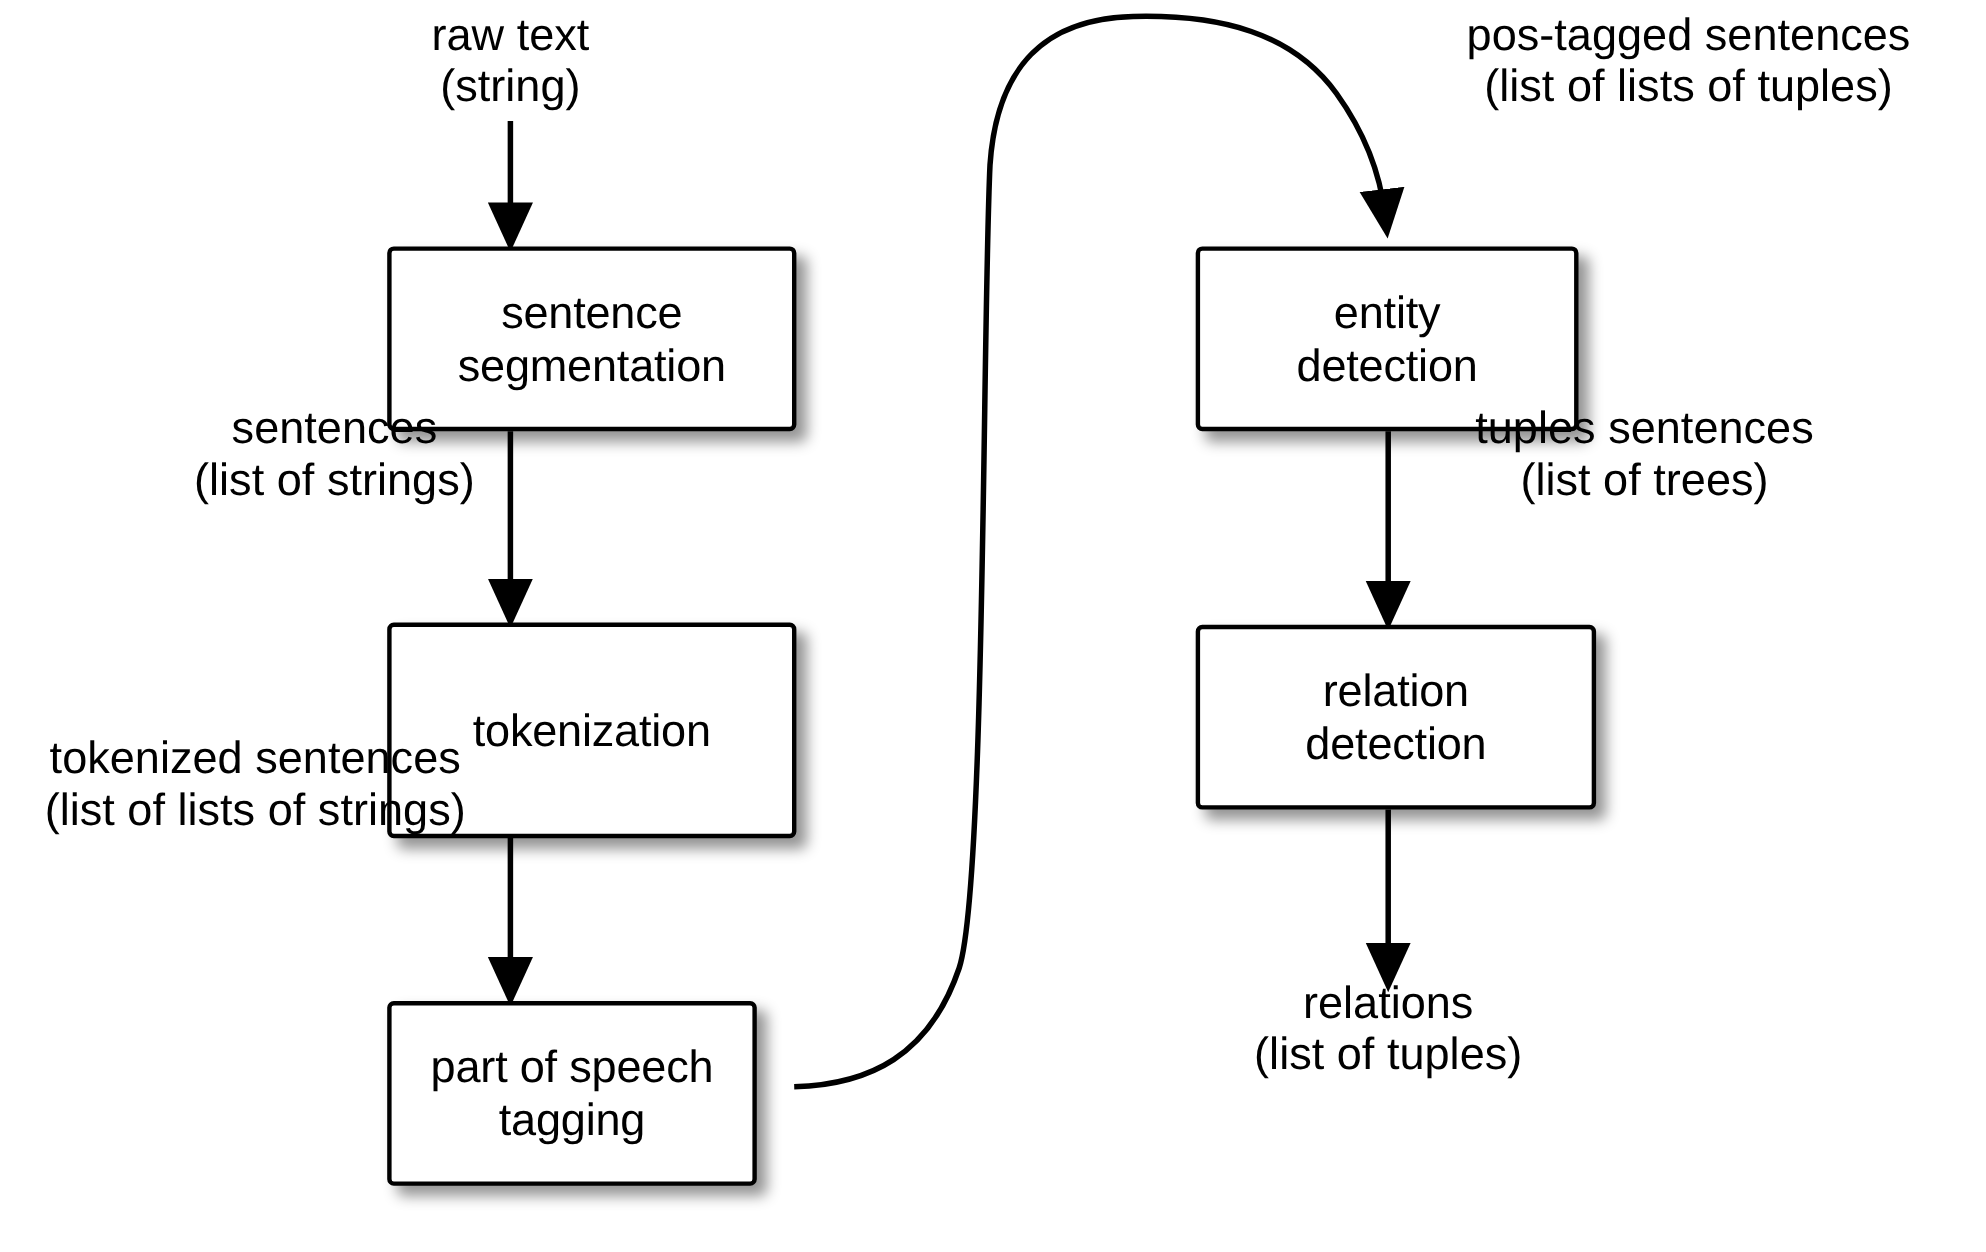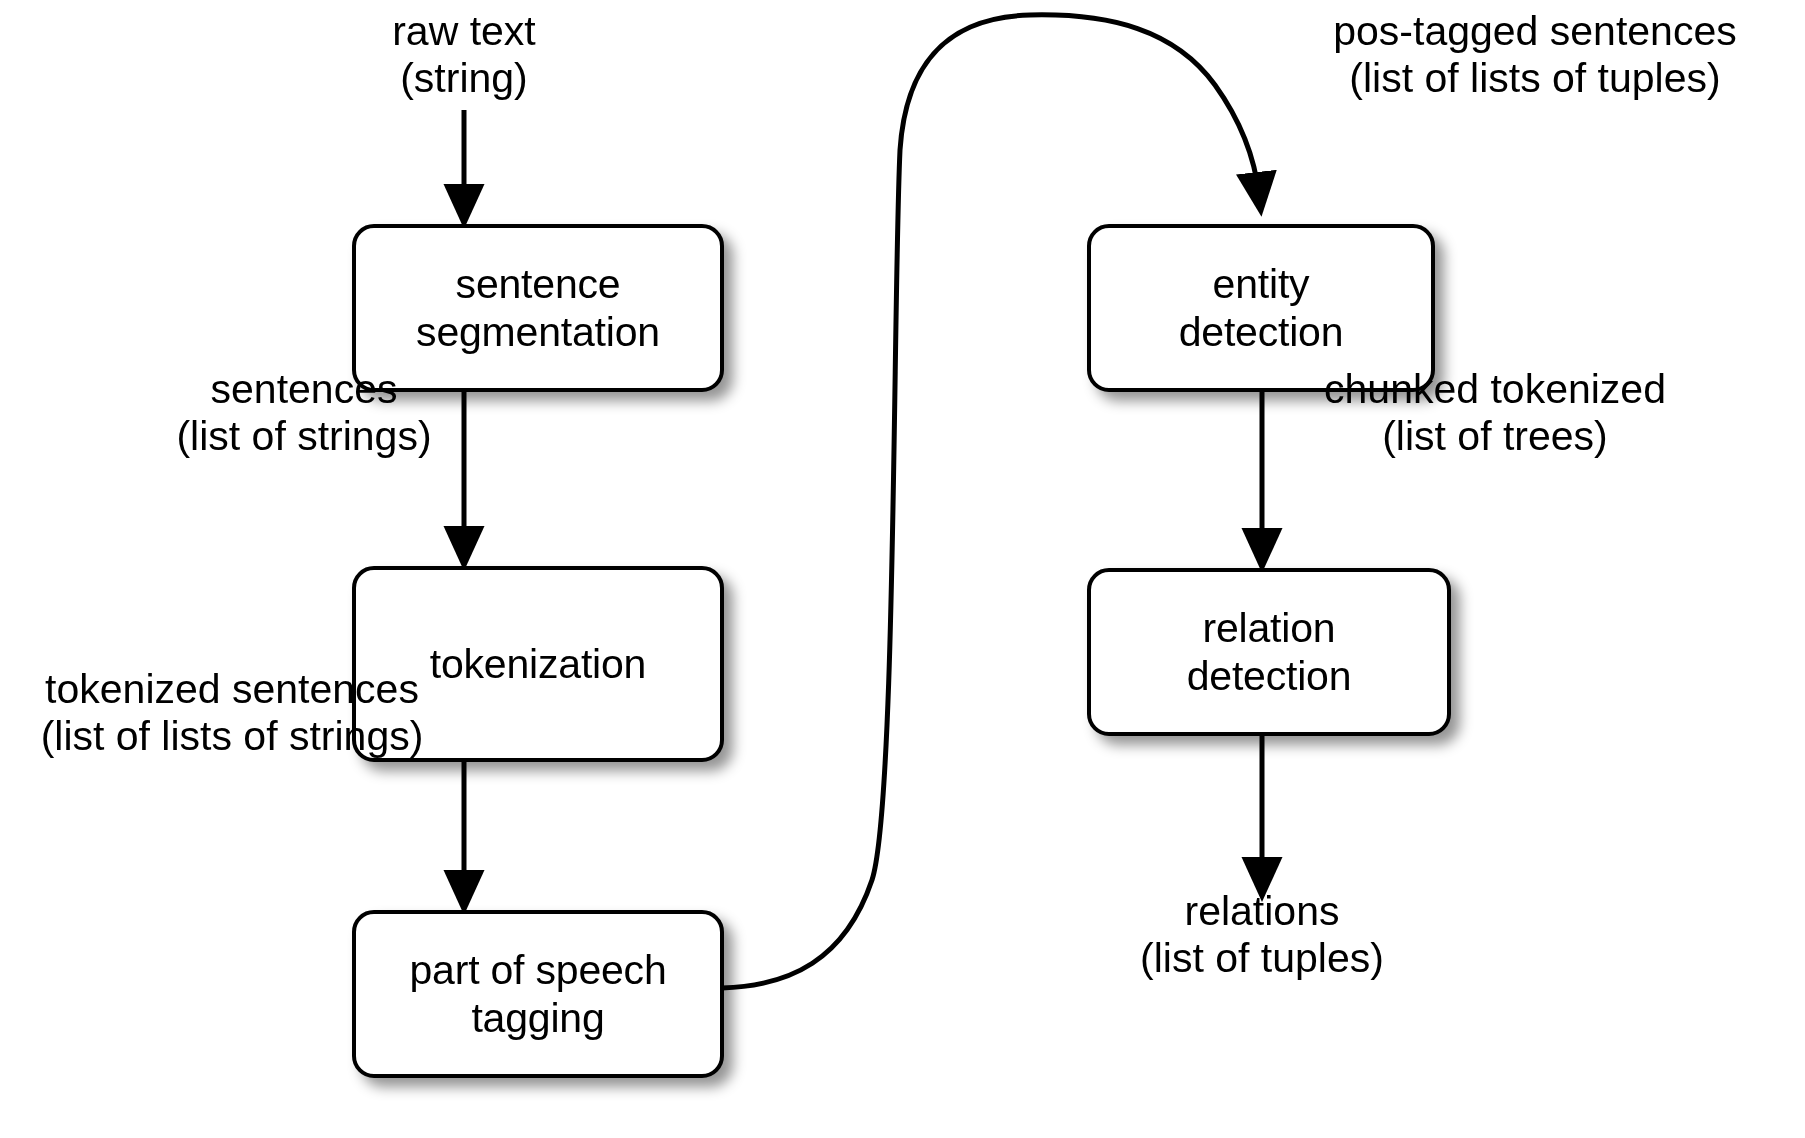--- a/index.html
+++ b/index.html
@@ -20,21 +20,21 @@
     left: 0;
     top: 0;
     width: 1805px;
     height: 1138px;
   }
   .node-box {
     position: absolute;
     box-sizing: border-box;
     background: #ffffff;
     border: 4px solid #000000;
-    border-radius: 22px;
+    border-radius: 6px;
     box-shadow: 9px 9px 13px rgba(0,0,0,0.42);
     display: flex;
     flex-direction: column;
     align-items: center;
     justify-content: center;
     z-index: 3;
   }
   .node-label {
     font-family: "Liberation Sans", sans-serif;
     font-size: 41px;
@@ -99,21 +99,21 @@
 
   <div class="node-box" style="left:352px; top:224px; width:372px; height:168px;">
     <span class="node-label">sentence
 segmentation</span>
   </div>
 
   <div class="node-box" style="left:352px; top:566px; width:372px; height:196px;">
     <span class="node-label">tokenization</span>
   </div>
 
-  <div class="node-box" style="left:352px; top:910px; width:372px; height:168px;">
+  <div class="node-box" style="left:352px; top:910px; width:336px; height:168px;">
     <span class="node-label">part of speech
 tagging</span>
   </div>
 
   <div class="node-box" style="left:1087px; top:224px; width:348px; height:168px;">
     <span class="node-label">entity
 detection</span>
   </div>
 
   <div class="node-box" style="left:1087px; top:568px; width:364px; height:168px;">
@@ -135,21 +135,21 @@
     <span class="name">pos-tagged sentences</span>
     <span class="type">(list of lists of tuples)</span>
   </div>
 
   <div class="edge-label" style="left:22px; top:666px; width:420px;">
     <span class="name">tokenized sentences</span>
     <span class="type">(list of lists of strings)</span>
   </div>
 
   <div class="edge-label" style="left:1285px; top:366px; width:420px;">
-    <span class="name">chunked tokenized</span>
+    <span class="name">tuples sentences</span>
     <span class="type">(list of trees)</span>
   </div>
 
   <div class="edge-label" style="left:1062px; top:888px; width:400px;">
     <span class="name">relations</span>
     <span class="type">(list of tuples)</span>
   </div>
 
 </div>
 

